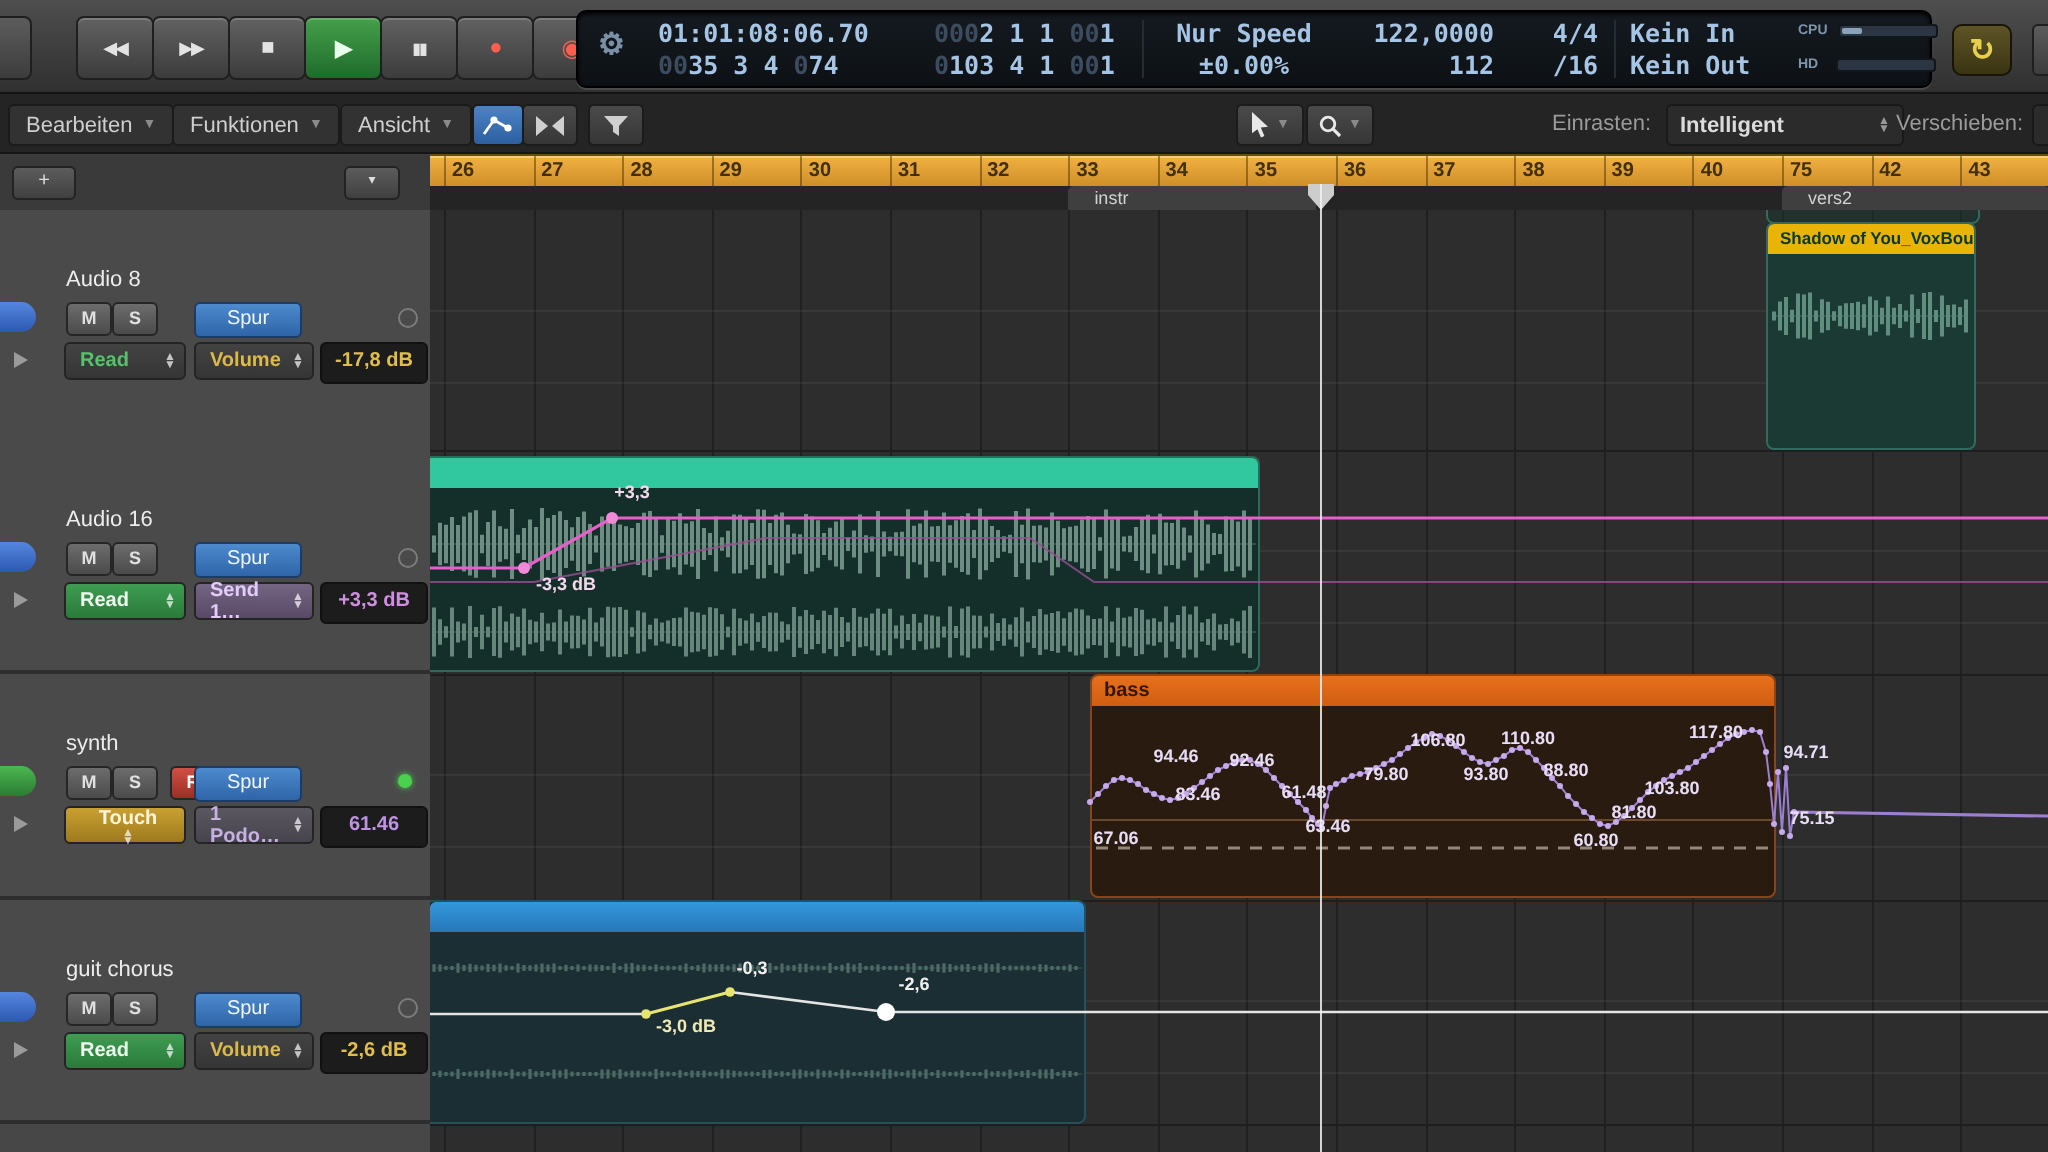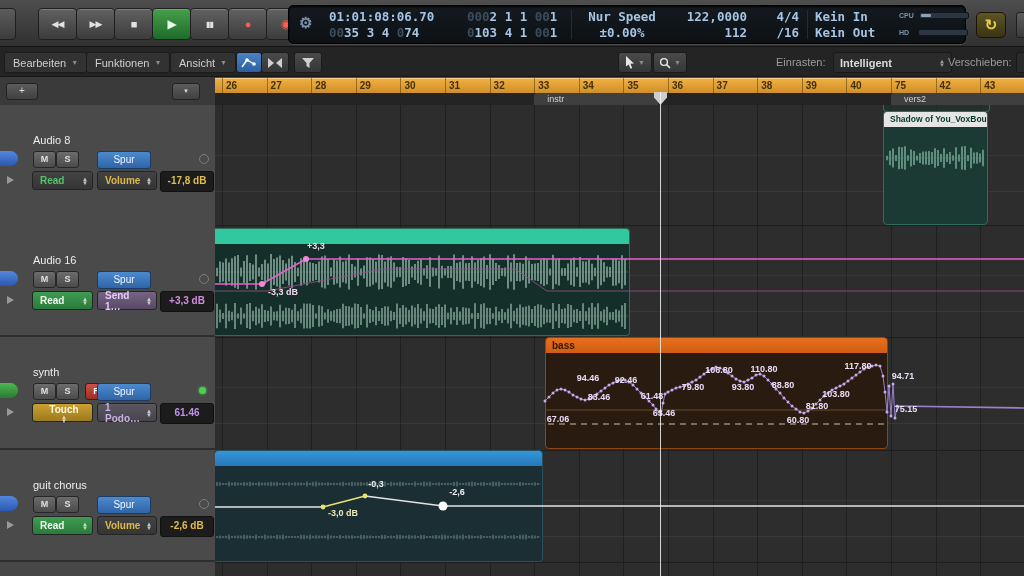--- a/index.html
+++ b/index.html
@@ -396,21 +396,21 @@
       <div class="lane" style="top: 282px;"></div>
       <div class="lane" style="top: 318px;"></div>
       <div class="rowline" style="top: 345px;"></div>
       <div class="lane" style="top: 395px;"></div>
       <div class="lane" style="top: 431px;"></div>
       <div class="rowline" style="top: 457px;"></div>
     </div>
 
   <div class="abs" style="left:883px;top:105px;width:105px;height:6px;border:1px solid #2f6b5e;border-top:none;border-radius:0 0 4px 4px;background:rgba(26,52,46,.6);"></div>
   <div class="region" style="left:883px;top:111px;width:105px;height:114px;background:#1c3a34;border:1px solid #2f6b5e;">
-    <div class="rhead" style="background:#e5e5e5;color:#083a2e;font-size:8.5px;">Shadow of You_VoxBou</div>
+    <div class="rhead" style="background:#eab308;color:#083a2e;font-size:8.5px;">Shadow of You_VoxBou</div>
   </div>
   <div class="region" style="left:215px;top:228px;width:415px;height:108px;background:#142f2a;border:1px solid #2c6b5a;border-left:none;border-radius:0 4px 4px 0;">
     <div class="rhead" style="background:#31c79f;border-radius:0 3px 0 0;"></div>
   </div>
   <div class="region" style="left:545px;top:337px;width:343px;height:112px;background:#2a1b10;border:1px solid #8a4516;">
     <div class="rhead" style="background:linear-gradient(#e8701c,#cf5d12);color:#331602;font-size:10px;">bass</div>
   </div>
   <div class="region" style="left:215px;top:450px;width:328px;height:112px;background:#1b2e33;border:1px solid #27505c;border-left:none;border-radius:0 4px 4px 0;">
     <div class="rhead" style="background:linear-gradient(#3596dc,#2678b8);"></div>
   </div>

